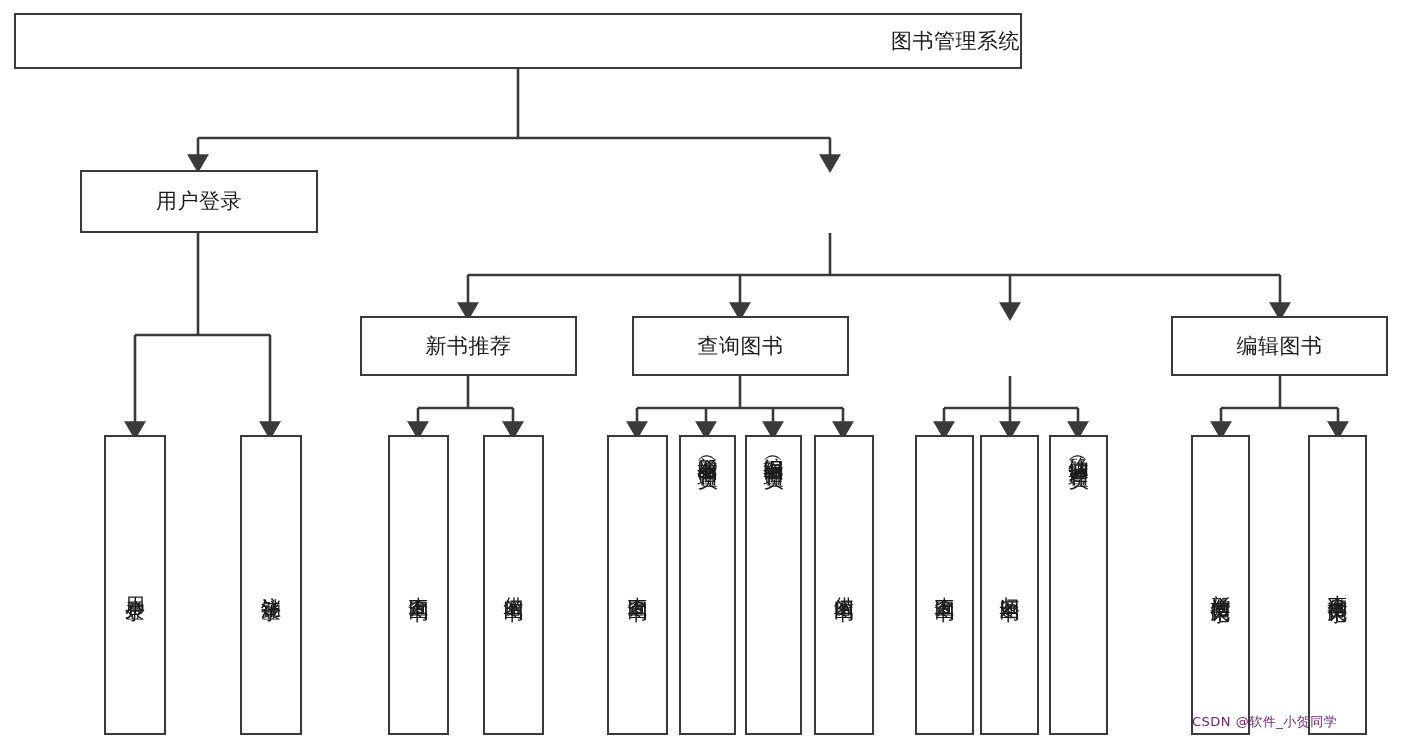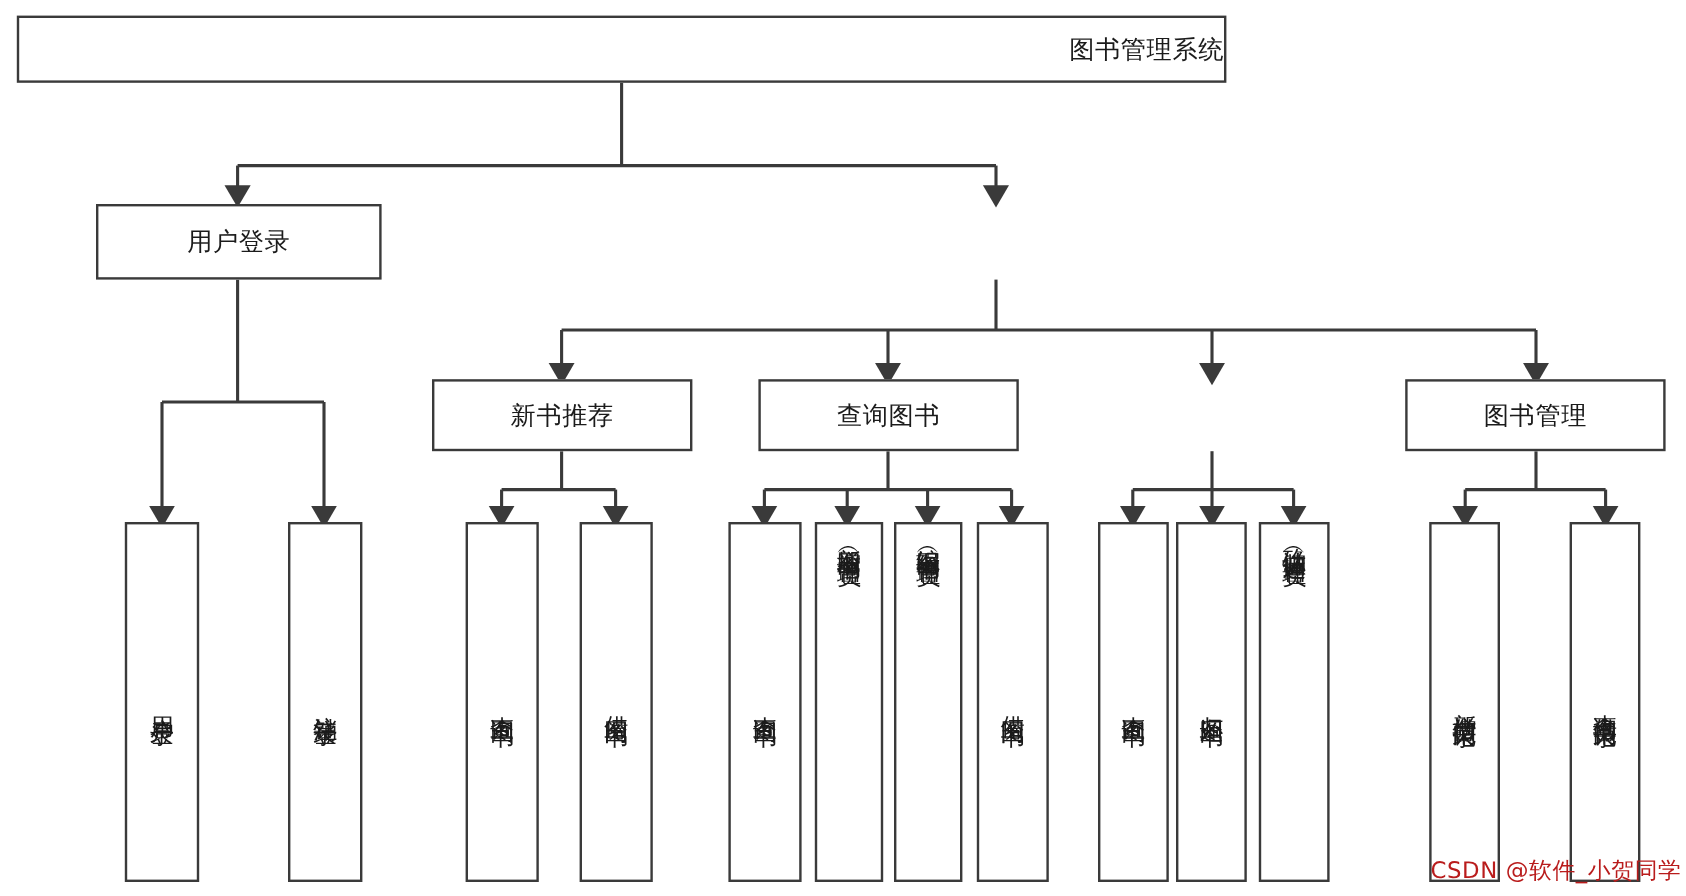--- a/index.html
+++ b/index.html
@@ -45,22 +45,22 @@
     justify-content: center;
     font-size: 20px;
     letter-spacing: 2px;
     padding: 4px 0;
   }
   .node.leaf.toptext {
     justify-content: flex-start;
   }
   .watermark {
     position: absolute;
-    color: #b91c1c;
-    font-size: 19px;
+    color: #701a75;
+    font-size: 13px;
     white-space: nowrap;
     letter-spacing: 0.5px;
   }
 </style>
 </head>
 <body>
 
 <div id="canvas">
 
   <svg class="wires" viewBox="0 0 1405 747">
@@ -121,21 +121,21 @@
     <span>用户登录</span>
   </div>
 
   <div class="node" style="left:360px; top:316px; width:217px; height:60px;">
     <span>新书推荐</span>
   </div>
   <div class="node" style="left:632px; top:316px; width:217px; height:60px;">
     <span>查询图书</span>
   </div>
   <div class="node" style="left:1171px; top:316px; width:217px; height:60px;">
-    <span>图书管理</span>
+    <span>编辑图书</span>
   </div>
 
   <div class="node leaf" style="left:104px; top:435px; width:62px; height:300px;">
     <span>用户登录</span>
   </div>
   <div class="node leaf" style="left:240px; top:435px; width:62px; height:300px;">
     <span>注销登录</span>
   </div>
 
   <div class="node leaf" style="left:388px; top:435px; width:61px; height:300px;">

